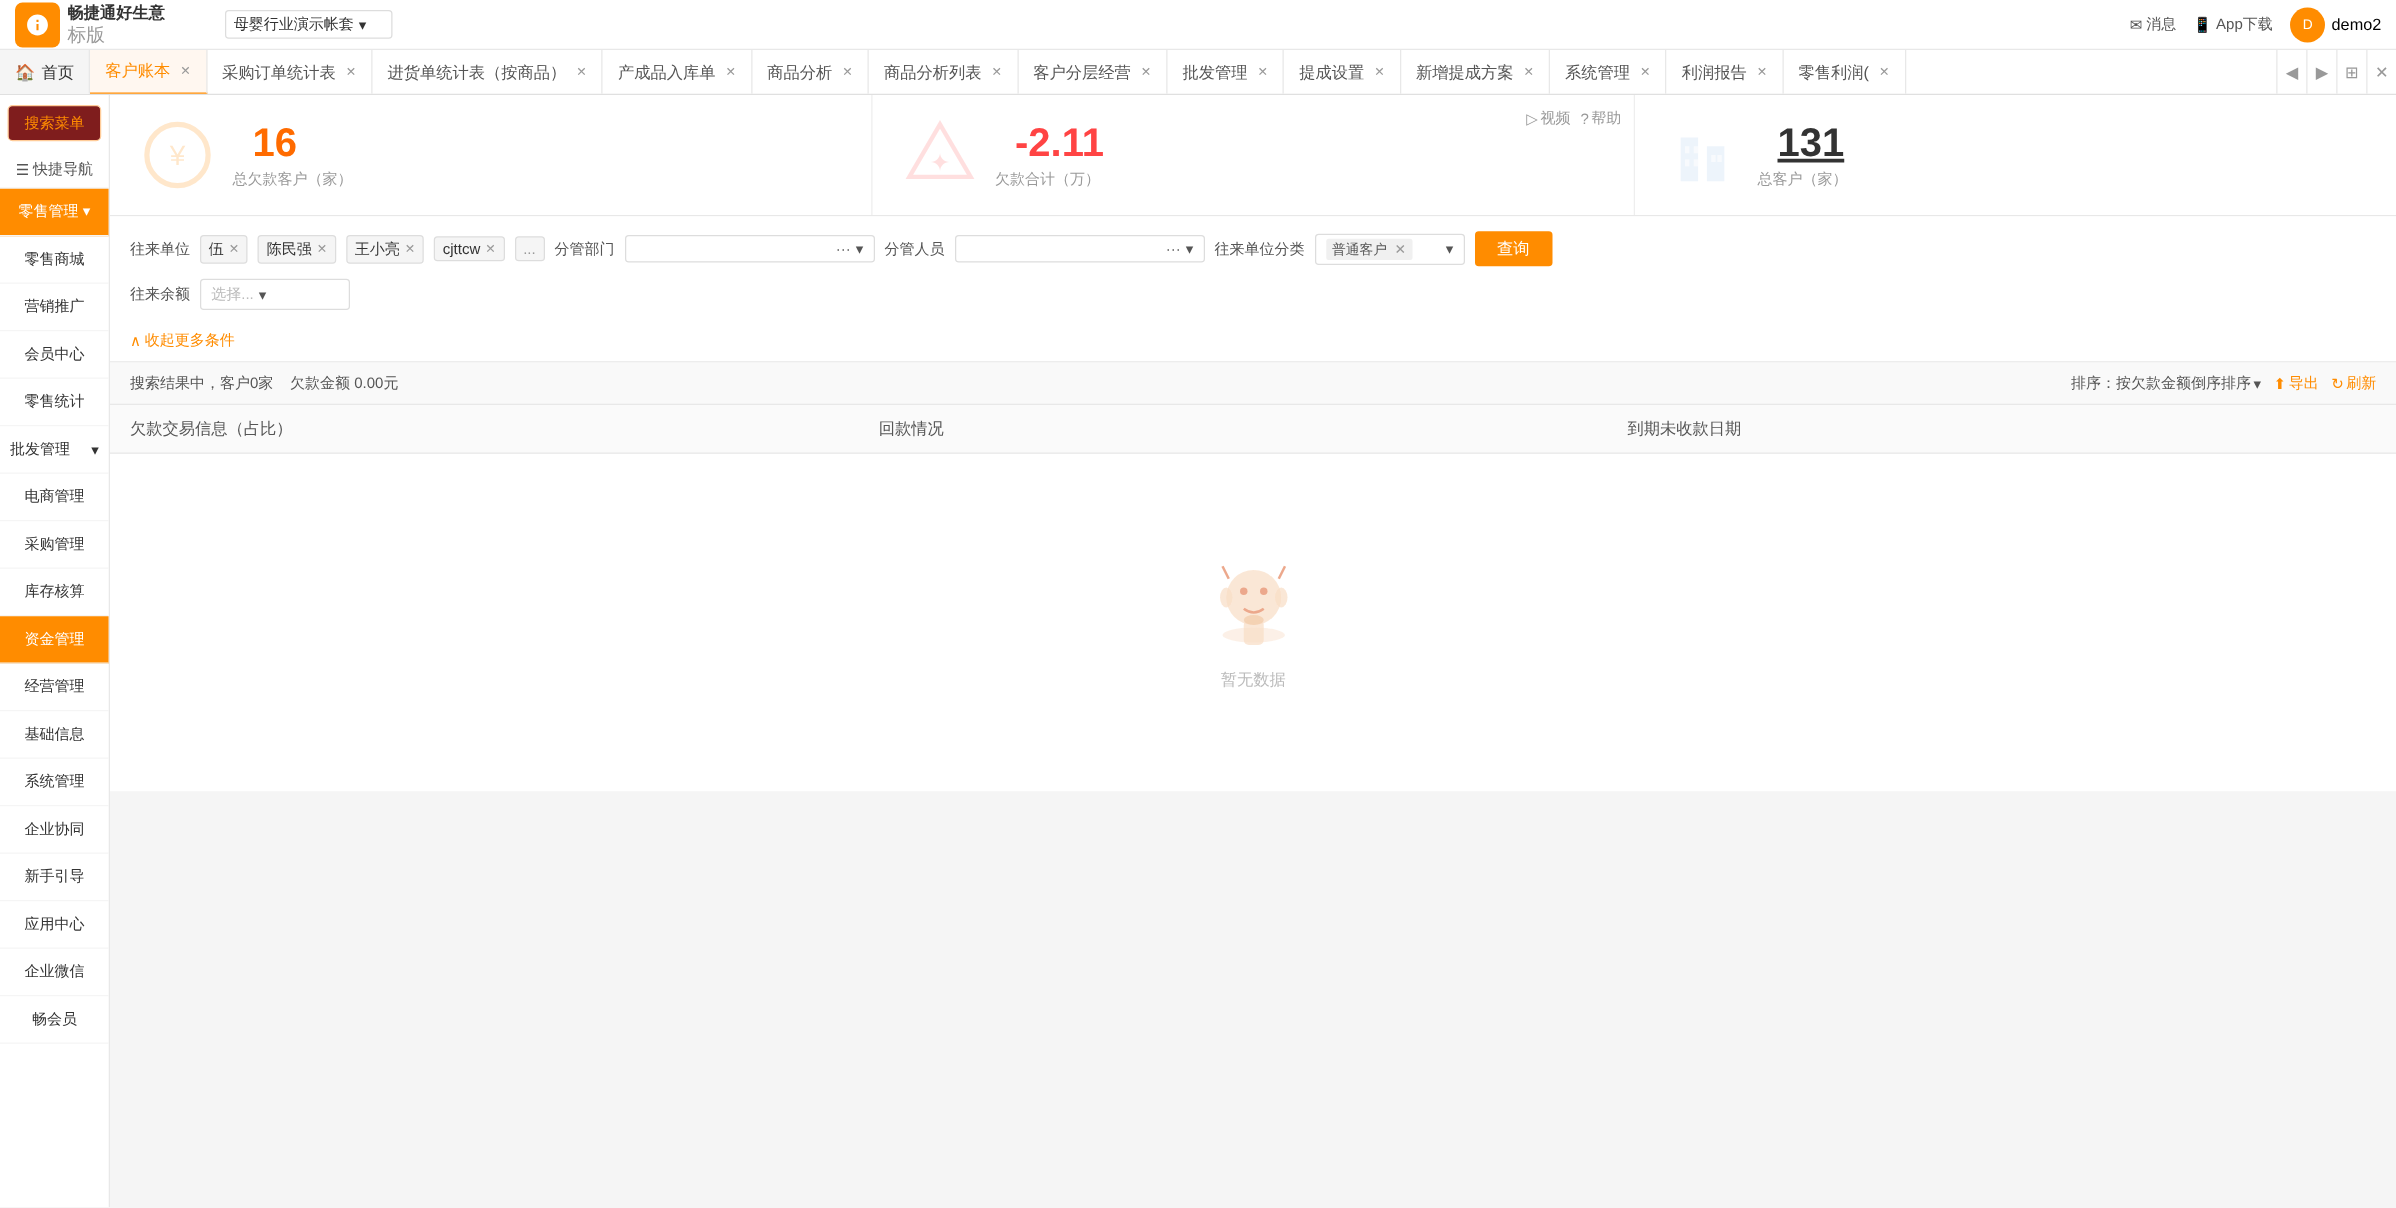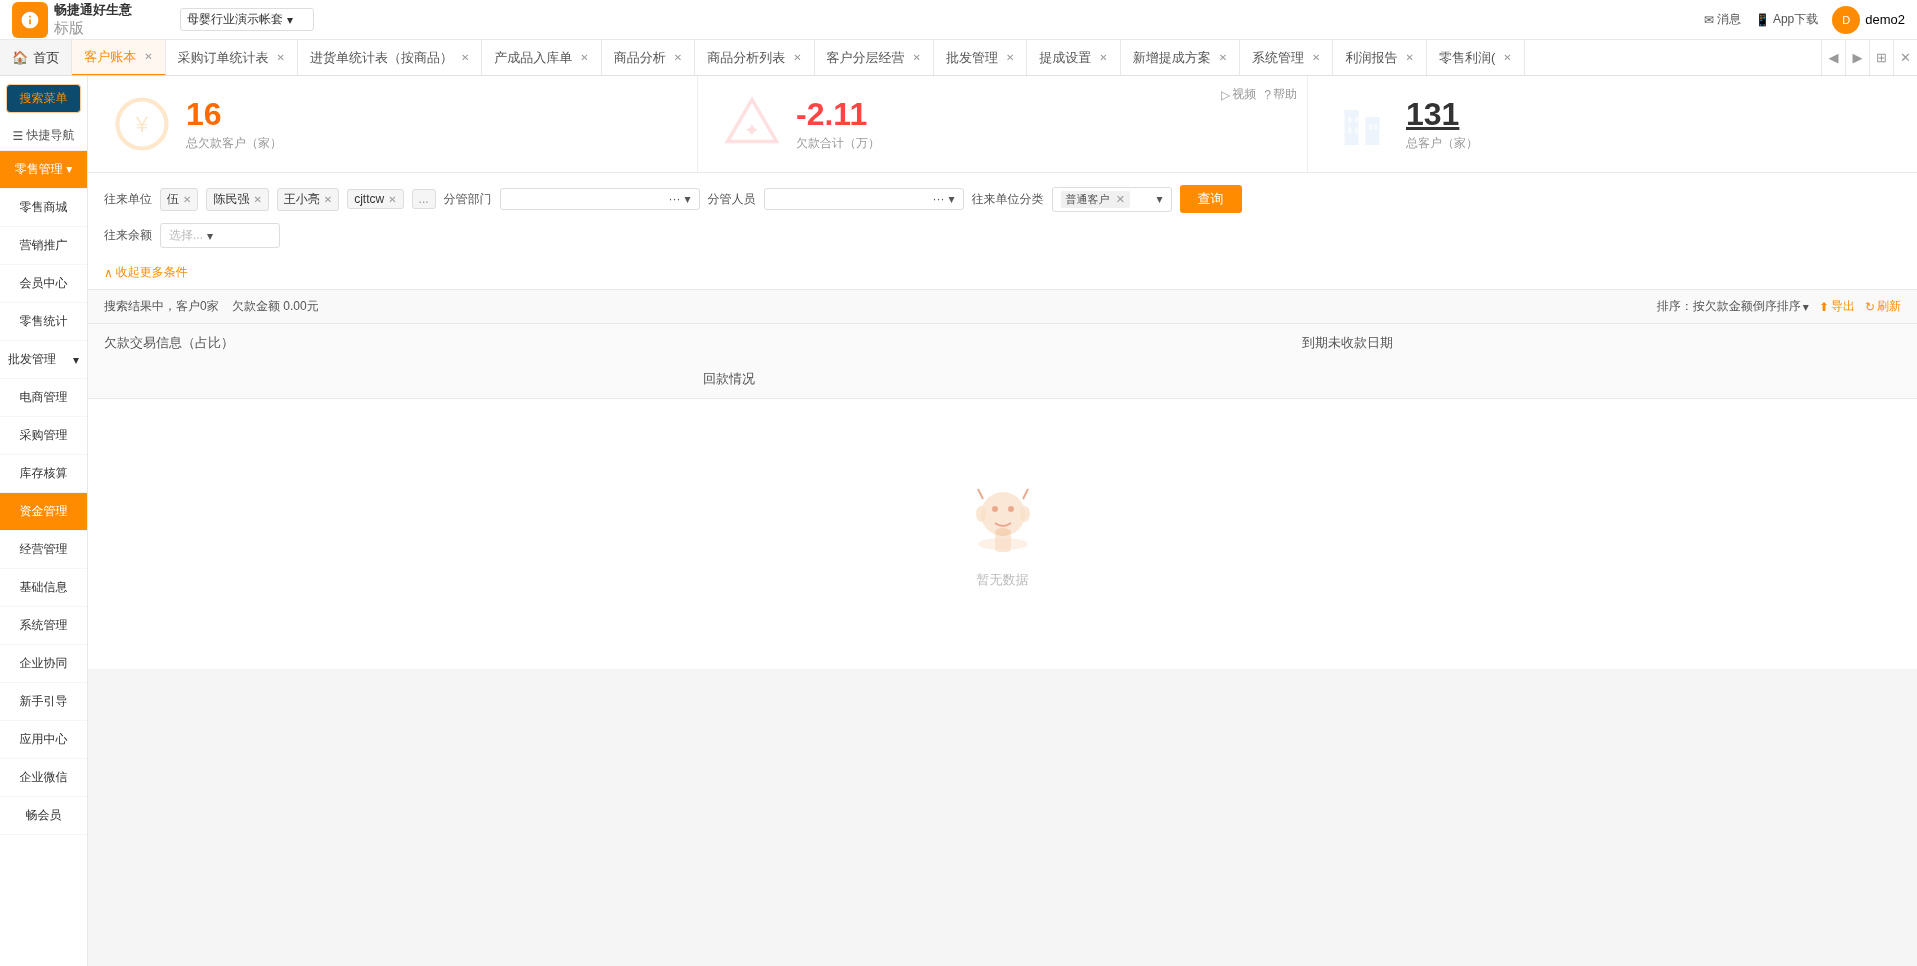--- a/index.html
+++ b/index.html
@@ -24,37 +24,37 @@
     .nav-tab .close-x { font-size: 10px; color: #999; margin-left: 3px; cursor: pointer; }
     .nav-arrows { display: flex; align-items: center; margin-left: auto; }
     .nav-arrow-btn { width: 24px; height: 36px; display: flex; align-items: center; justify-content: center; cursor: pointer; color: #999; border-left: 1px solid #e8e8e8; }
 
     
     .main-layout { display: flex; flex: 1; overflow: hidden; }
 
     
     .sidebar { width: 88px; background: #fff; border-right: 1px solid #e8e8e8; display: flex; flex-direction: column; overflow-y: auto; }
     .sidebar-search { padding: 8px 6px; }
-    .sidebar-search-btn { width: 100%; background: #0c4a6e; border: 1px solid #ffcc99; border-radius: 4px; color: #ff8c00; font-size: 12px; padding: 5px 4px; cursor: pointer; text-align: center; }
+    .sidebar-search-btn { width: 100%; background: #7f1d1d; border: 1px solid #ffcc99; border-radius: 4px; color: #ff8c00; font-size: 12px; padding: 5px 4px; cursor: pointer; text-align: center; }
     .sidebar-nav-btn { padding: 6px; text-align: center; font-size: 12px; color: #555; cursor: pointer; display: flex; align-items: center; justify-content: center; gap: 3px; border-bottom: 1px solid #f0f0f0; }
     .sidebar-item { padding: 10px 6px; text-align: center; font-size: 12px; color: #333; cursor: pointer; border-bottom: 1px solid #f5f5f5; }
     .sidebar-item.active { background: #ff8c00; color: #fff; }
     .sidebar-item.has-arrow { display: flex; align-items: center; justify-content: space-between; padding: 10px 8px; }
 
     
     .content { flex: 1; overflow-y: auto; background: #f5f5f5; }
 
     
     .stats-row { display: flex; background: #fff; border-bottom: 1px solid #e8e8e8; }
     .stat-card { flex: 1; padding: 18px 24px; display: flex; align-items: center; gap: 14px; border-right: 1px solid #eee; position: relative; }
     .stat-card:last-child { border-right: none; }
     .stat-icon { width: 60px; height: 60px; opacity: 0.2; display: flex; align-items: center; justify-content: center; }
     .stat-icon svg { width: 56px; height: 56px; }
     .stat-info { display: flex; flex-direction: column; }
-    .stat-value { font-size: 32px; font-weight: bold; }
+    .stat-value { font-size: 32px; font-weight: bold; margin-left: 16px; }
     .stat-value.orange { color: #ff6b00; }
     .stat-value.red { color: #ff4444; }
     .stat-value.dark { color: #333; text-decoration: underline; }
     .stat-label { font-size: 12px; color: #999; margin-top: 2px; }
     .stat-top-right { position: absolute; top: 10px; right: 10px; display: flex; gap: 8px; }
     .stat-link { font-size: 12px; color: #999; cursor: pointer; display: flex; align-items: center; gap: 2px; }
 
     
     .filter-bar { background: #fff; padding: 12px 16px 0; border-bottom: 1px solid #e8e8e8; }
     .filter-row { display: flex; align-items: center; gap: 8px; margin-bottom: 10px; flex-wrap: wrap; }
@@ -73,21 +73,21 @@
     .results-right { display: flex; align-items: center; gap: 10px; }
     .sort-btn { font-size: 12px; color: #555; display: flex; align-items: center; gap: 2px; cursor: pointer; }
     .action-btn { font-size: 12px; color: #ff8c00; display: flex; align-items: center; gap: 2px; cursor: pointer; }
 
     
     .table-wrap { background: #fff; }
     .table-header { display: flex; padding: 10px 16px; border-bottom: 1px solid #e8e8e8; background: #fafafa; }
     .th { font-size: 13px; color: #555; font-weight: normal; }
     .th-customer { flex: 2; }
     .th-debt { flex: 2; }
-    .th-repay { flex: 2; margin-top: 36px; }
+    .th-repay { flex: 2; }
     .th-date { flex: 2; }
 
     
     .empty-state { display: flex; flex-direction: column; align-items: center; justify-content: center; padding: 80px 0; }
     .empty-icon { width: 80px; height: 80px; opacity: 0.6; margin-bottom: 12px; }
     .empty-text { font-size: 13px; color: #bbb; }
 
     
     ::-webkit-scrollbar { width: 4px; height: 4px; }
     ::-webkit-scrollbar-thumb { background: #ddd; border-radius: 2px; }

